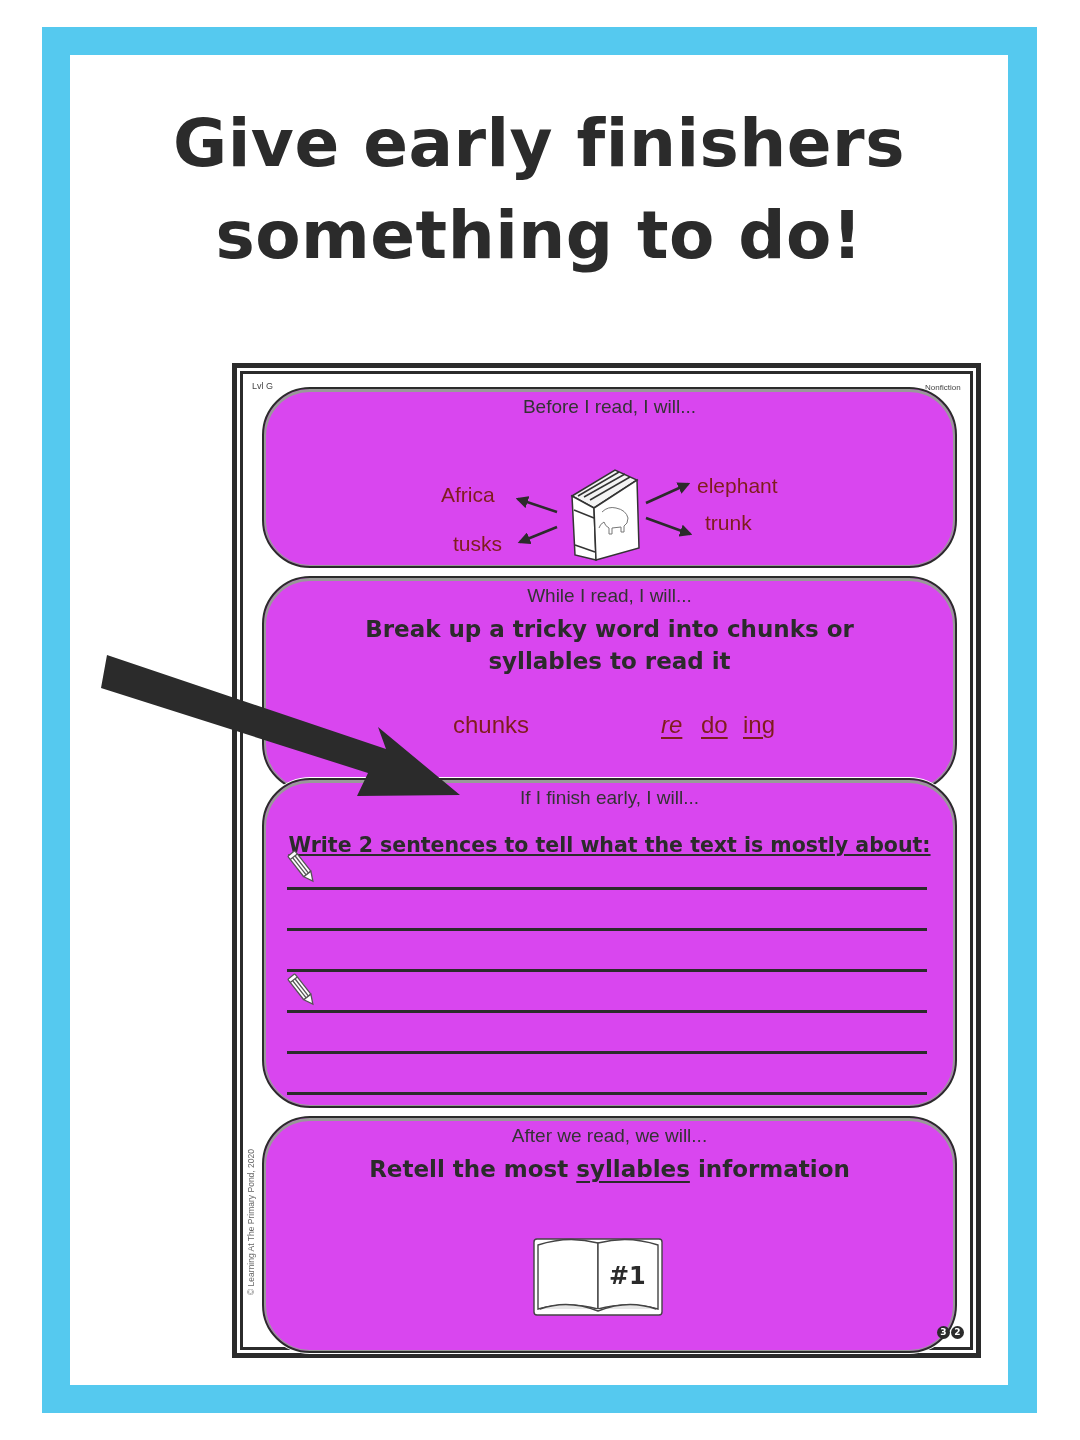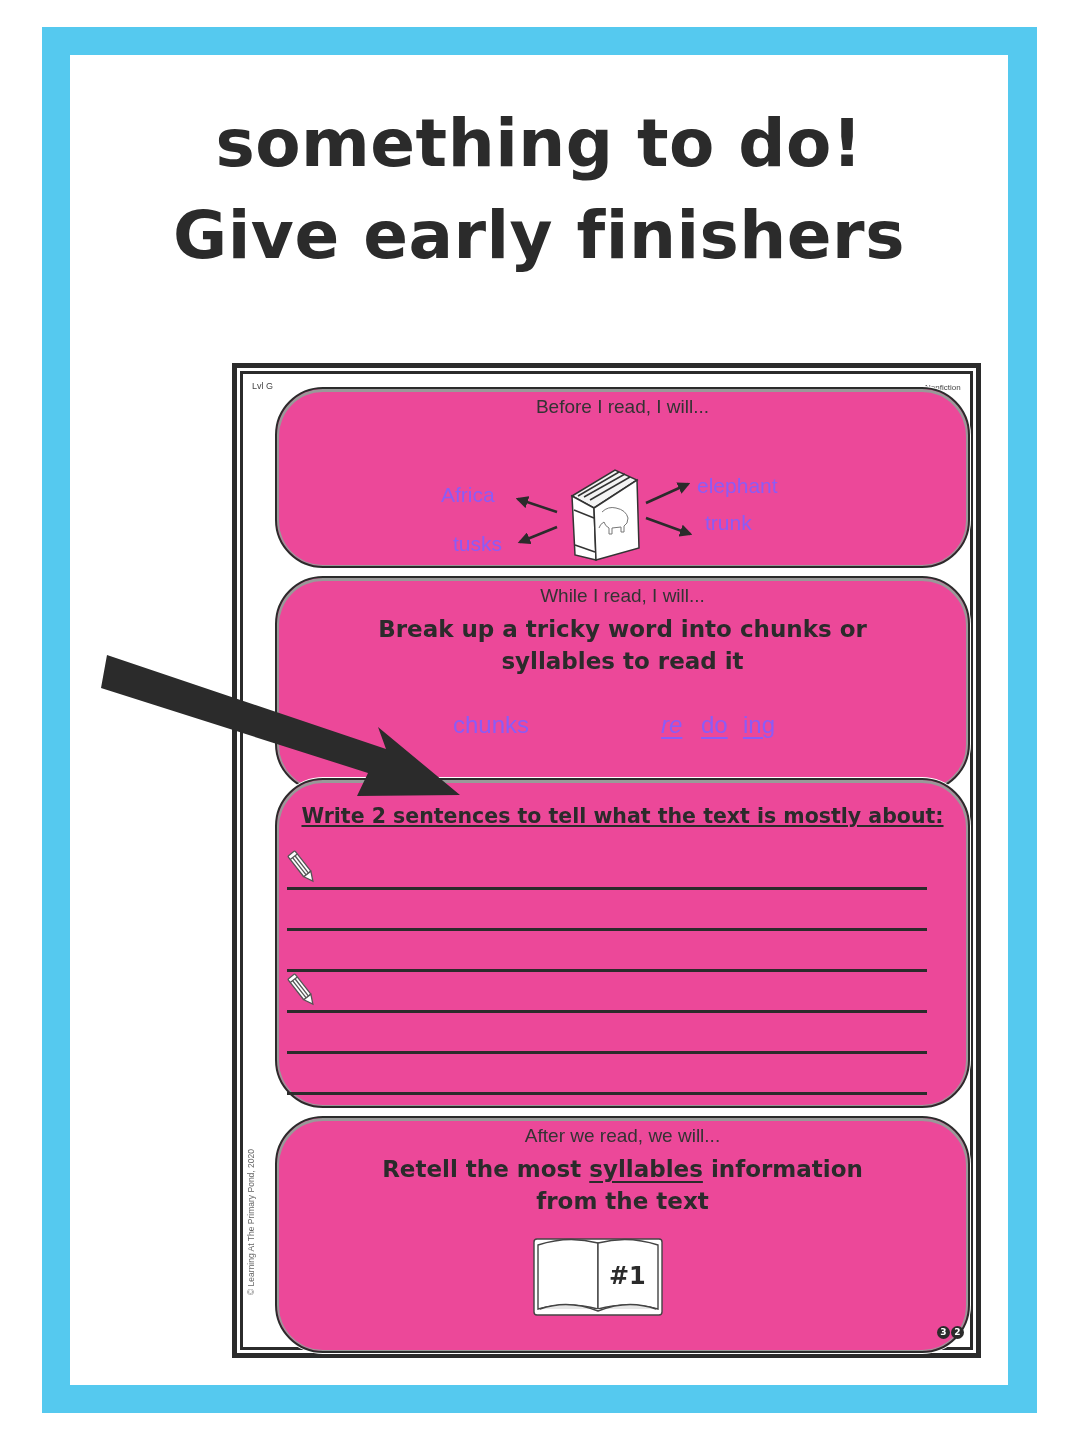--- a/index.html
+++ b/index.html
@@ -8,45 +8,45 @@
   .frame { position:absolute; left:42px; top:27px; width:995px; height:1386px; background:#55c9ef; }
   .inner { position:absolute; left:70px; top:55px; width:938px; height:1330px; background:#ffffff; }
   .headline { position:absolute; left:70px; top:98px; width:938px; text-align:center;
               font-family:"DejaVu Sans", sans-serif; font-weight:bold; font-size:66px; line-height:92px;
               color:#2b2b2b; letter-spacing:0.5px; }
   .sheet-outer { position:absolute; left:232px; top:363px; width:749px; height:995px;
                  border:5px solid #2b2b2b; box-sizing:border-box; background:#fff; }
   .sheet-inner { position:absolute; left:240px; top:371px; width:733px; height:979px;
                  border:3px solid #2b2b2b; box-sizing:border-box; }
   .corner-tag { position:absolute; font-size:9px; color:#444; font-family:"Liberation Sans", sans-serif; }
-  .panel { position:absolute; left:275px; width:695px; border:2.5px solid #2b2b2b; border-radius:48px;
-           box-sizing:border-box; background:#ec4899; box-shadow:0 0 0 1px #fff, 0 1px 0 2px #999 inset; }
+  .panel { position:absolute; left:262px; width:695px; border:2.5px solid #2b2b2b; border-radius:48px;
+           box-sizing:border-box; background:#d946ef; box-shadow:0 0 0 1px #fff, 0 1px 0 2px #999 inset; }
   .panel .kicker { text-align:center; font-family:"Liberation Sans", sans-serif; font-size:19px; color:#333; margin-top:7px; }
   .panel .task { text-align:center; font-family:"DejaVu Sans", sans-serif; font-weight:bold; font-size:23px;
                  line-height:32px; color:#2b2b2b; margin-top:6px; }
-  .word { position:absolute; font-family:"Liberation Sans", sans-serif; font-size:21px; color:#8b5cf6; }
+  .word { position:absolute; font-family:"Liberation Sans", sans-serif; font-size:21px; color:#7f1d1d; }
   .ul { text-decoration:underline; text-underline-offset:4px; }
   .write-line { position:absolute; left:287px; width:640px; height:2.5px; background:#2b2b2b; }
   .pencil { position:absolute; }
   .copyright { position:absolute; left:246px; top:1295px; transform-origin:left top; transform:rotate(-90deg);
                font-family:"Liberation Sans", sans-serif; font-size:8.5px; color:#666; white-space:nowrap; }
   .page-badges { position:absolute; left:937px; top:1326px; display:flex; gap:1px; }
   .badge { width:13px; height:13px; border-radius:50%; background:#2b2b2b; color:#fff; font-size:9px;
            font-weight:bold; text-align:center; line-height:13px; font-family:"DejaVu Sans", sans-serif; }
   .arrow { position:absolute; left:0; top:0; }
 </style>
 </head>
 <body>
 
 <div class="frame"></div>
 <div class="inner"></div>
 
 <div class="headline">
+  <div>Give early finishers</div>
   <div>something to do!</div>
-  <div>Give early finishers</div>
 </div>
 
 <div class="sheet-outer"></div>
 <div class="sheet-inner"></div>
 <div class="corner-tag" style="left:252px; top:381px;">Lvl G</div>
 <div class="corner-tag" style="left:925px; top:383px; font-size:8px;">Nonfiction</div>
 
 <div class="panel" style="top:387px; height:181px;">
   <div class="kicker">Before I read, I will...</div>
 </div>
@@ -89,20 +89,21 @@
   <div class="kicker">While I read, I will...</div>
   <div class="task">Break up a tricky word into chunks or</div>
   <div class="task" style="margin-top:0;">syllables to read it</div>
 </div>
 <div class="word" style="left:453px; top:711px; font-size:24px;">chunks</div>
 <div class="word ul" style="left:661px; top:711px; font-size:24px;font-style:italic;">re</div>
 <div class="word ul" style="left:701px; top:711px; font-size:24px;">do</div>
 <div class="word ul" style="left:743px; top:711px; font-size:24px;">ing</div>
 
 <div class="panel" style="top:778px; height:330px;">
+  <div class="kicker">If I finish early, I will...</div>
   <div class="task" style="font-size:20.5px; margin-top:20px;text-decoration:underline;">Write 2 sentences to tell what the text is mostly about:</div>
 </div>
 <div class="write-line" style="top:887px;"></div>
 <div class="write-line" style="top:928px;"></div>
 <div class="write-line" style="top:969px;"></div>
 <div class="write-line" style="top:1010px;"></div>
 <div class="write-line" style="top:1051px;"></div>
 <div class="write-line" style="top:1092px;"></div>
 <svg class="pencil" style="left:284px; top:848px;" width="36" height="40">
   <g stroke="#555" stroke-width="1.3" fill="#fff" transform="rotate(-38 18 20)">
@@ -119,21 +120,20 @@
     <line x1="17" y1="6" x2="17" y2="28"></line>
       <line x1="20" y1="6" x2="20" y2="28"></line>
     <line x1="14" y1="6" x2="23" y2="6"></line>
     <path d="M14 28 L18.5 37 L23 28 Z"></path>
   </g>
 </svg>
 
 <div class="panel" style="top:1116px; height:237px;">
   <div class="kicker">After we read, we will...</div>
   <div class="task"><span>Retell the most </span><span class="ul">syllables</span><span> information</span></div>
-  <div class="task" style="margin-top:0;">from the text</div>
 </div>
 <svg style="position:absolute; left:530px; top:1235px;" width="140" height="85">
   <g stroke="#444" stroke-width="1.4" fill="#fff">
     <rect x="4" y="4" width="128" height="76" rx="3"></rect>
     <path d="M8 10 Q38 0 68 8 L68 74 Q38 66 8 74 Z"></path>
     <path d="M68 8 Q98 0 128 10 L128 74 Q98 66 68 74 Z"></path>
     <path d="M10 74 Q38 64 68 76 Q98 64 126 74" fill="#e6e6e6"></path>
   </g>
 </svg>
 <div style="position:absolute; left:609px; top:1262px; font-family:'DejaVu Sans',sans-serif; font-weight:bold; font-size:24px; color:#2b2b2b;">#1</div>

